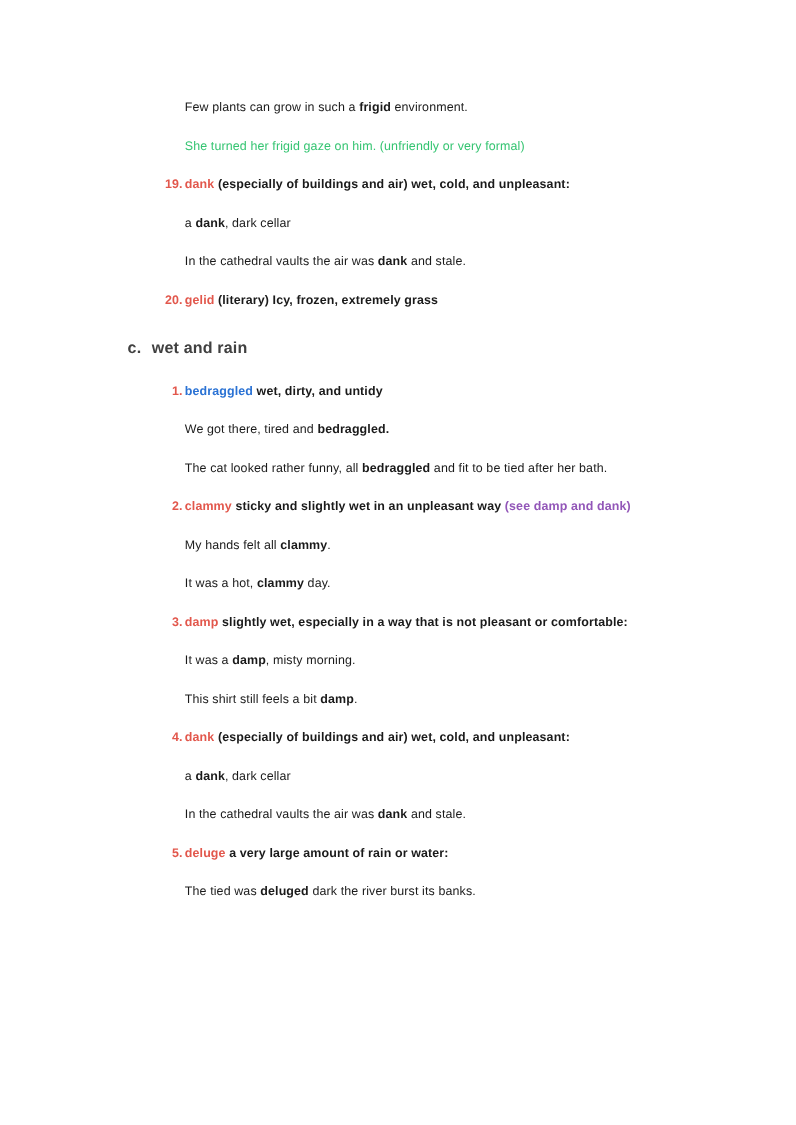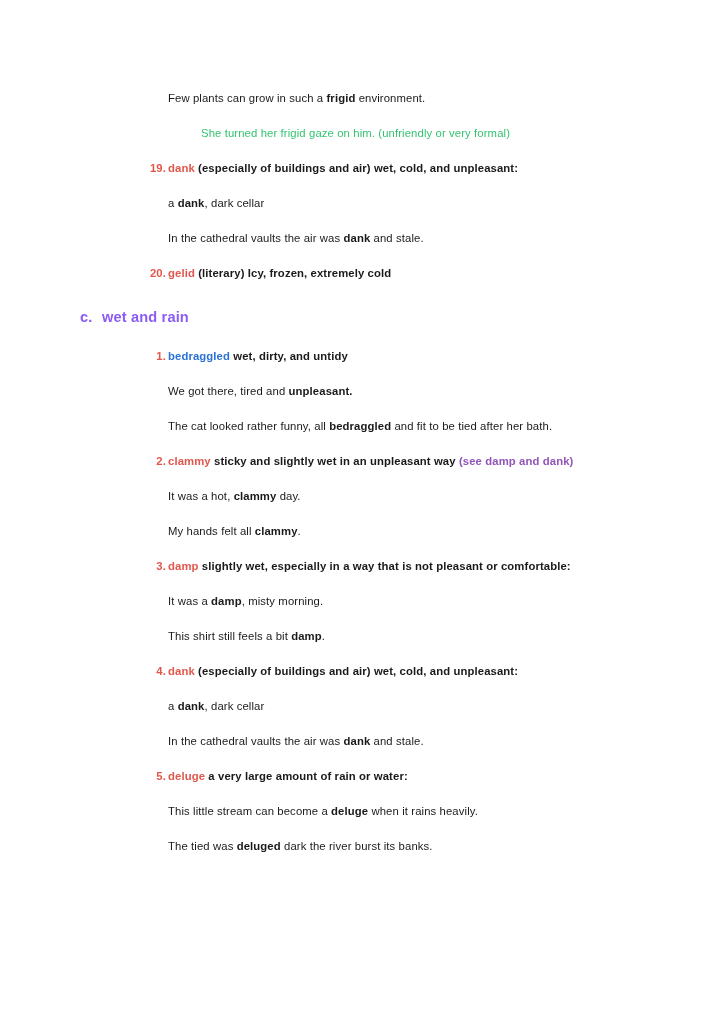--- a/index.html
+++ b/index.html
@@ -59,39 +59,39 @@
     left: 120px;
     width: 46px;
     text-align: right;
     font-weight: bold;
     font-size: 11.3px;
   }
 
   
   .section-heading {
     position: relative;
-    padding-left: 80px;
+    padding-left: 116px;
     font-size: 14.6px;
     line-height: 22px;
     font-weight: bold;
-    color: #8b5cf6;
+    color: #404040;
     margin: 22px 0 18px 0;
     letter-spacing: 0.01em;
   }
   .section-heading .sec-letter {
     display: inline-block;
     min-width: 22px;
   }
 
   
   b, .b { font-weight: bold; }
   .headword-red   { color: #e2574c; font-weight: bold; }
   .headword-blue  { color: #2a72d4; font-weight: bold; }
   .num-red        { color: #e2574c; }
-  .green          { color: #34c471; font-weight: normal; margin-left: 33px; }
+  .green          { color: #34c471; font-weight: normal; }
   .purple         { color: #9256b8; font-weight: bold; margin-top: 46px; }
 
   .gap-tab { display: inline-block; width: 46px; }
 </style>
 </head>
 <body>
 
 <div class="page">
   <div class="content">
 
@@ -109,50 +109,50 @@
 
     <div class="row body-line">
       <span>a </span><b>dank</b><span>, dark cellar</span>
     </div>
 
     <div class="row body-line">
       <span>In the cathedral vaults the air was </span><b>dank</b><span> and stale.</span>
     </div>
 
     <div class="row entry">
-      <span class="num num-red">20.</span><span class="headword-red">gelid</span><span> (literary) Icy, frozen, extremely cold</span>
+      <span class="num num-red">20.</span><span class="headword-red">gelid</span><span> (literary) Icy, frozen, extremely grass</span>
     </div>
 
 
     <div class="section-heading">
       <span class="sec-letter">c.</span><span>wet and rain</span>
     </div>
 
     <div class="row entry">
       <span class="num num-red">1.</span><span class="headword-blue">bedraggled</span><span> wet, dirty, and untidy</span>
     </div>
 
     <div class="row body-line">
-      <span>We got there, tired and </span><b>unpleasant.</b><span></span>
+      <span>We got there, tired and </span><b>bedraggled.</b><span></span>
     </div>
 
     <div class="row body-line">
       <span>The cat looked rather funny, all </span><b>bedraggled</b><span> and fit to be tied after her bath.</span>
     </div>
 
     <div class="row entry">
       <span class="num num-red">2.</span><span class="headword-red">clammy</span><span> sticky and slightly wet in an unpleasant way </span><span class="purple">(see damp and dank)</span>
     </div>
 
     <div class="row body-line">
-      <span>It was a hot, </span><b>clammy</b><span> day.</span>
+      <span>My hands felt all </span><b>clammy</b><span>.</span>
     </div>
 
     <div class="row body-line">
-      <span>My hands felt all </span><b>clammy</b><span>.</span>
+      <span>It was a hot, </span><b>clammy</b><span> day.</span>
     </div>
 
     <div class="row entry">
       <span class="num num-red">3.</span><span class="headword-red">damp</span><span> slightly wet, especially in a way that is not pleasant or comfortable:</span>
     </div>
 
 
     <div class="row body-line">
       <span>It was a </span><b>damp</b><span>, misty morning.</span>
     </div>
@@ -170,22 +170,19 @@
     </div>
 
     <div class="row body-line">
       <span>In the cathedral vaults the air was </span><b>dank</b><span> and stale.</span>
     </div>
 
     <div class="row entry">
       <span class="num num-red">5.</span><span class="headword-red">deluge</span><span> a very large amount of rain or water:</span>
     </div>
 
-    <div class="row body-line">
-      <span>This little stream can become a </span><b>deluge</b><span> when it rains heavily.</span>
-    </div>
 
     <div class="row body-line">
       <span>The tied was </span><b>deluged</b><span> dark the river burst its banks.</span>
     </div>
 
   </div>
 </div>
 
 </body></html>

